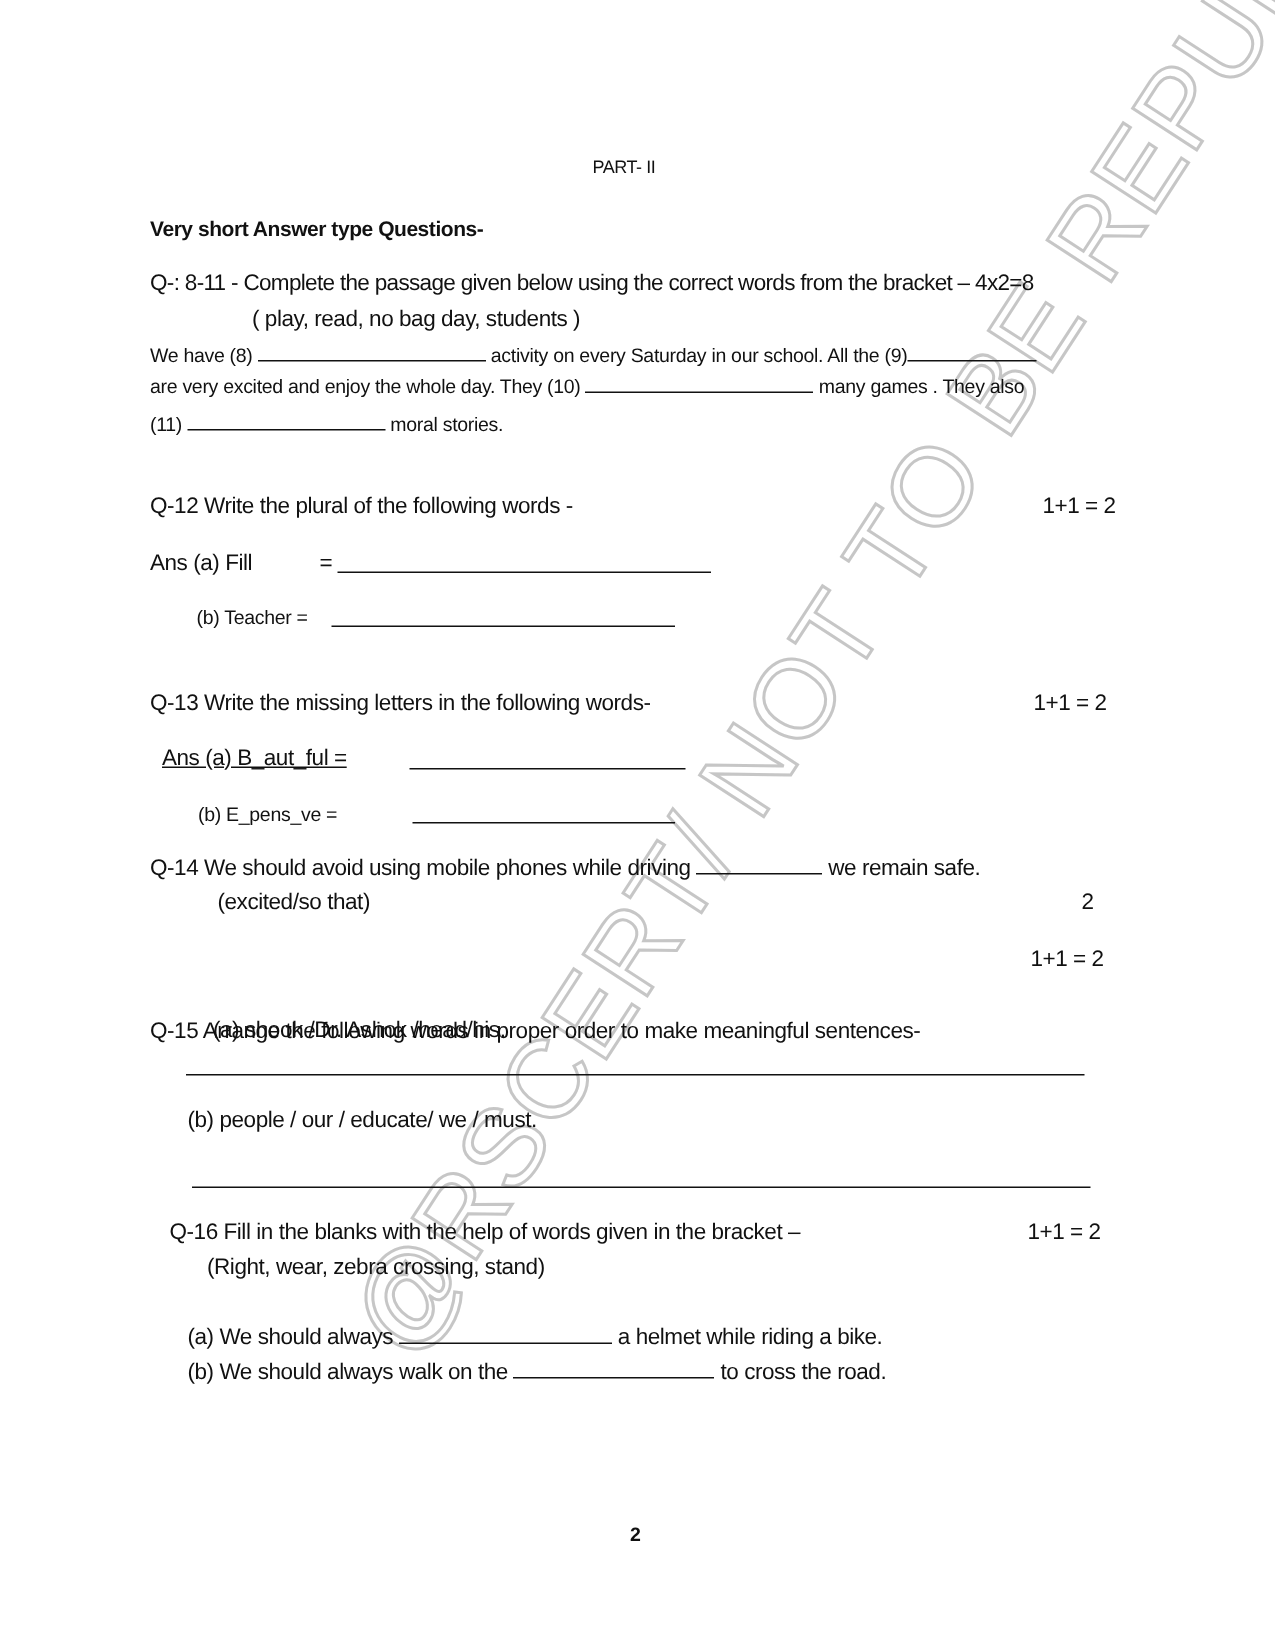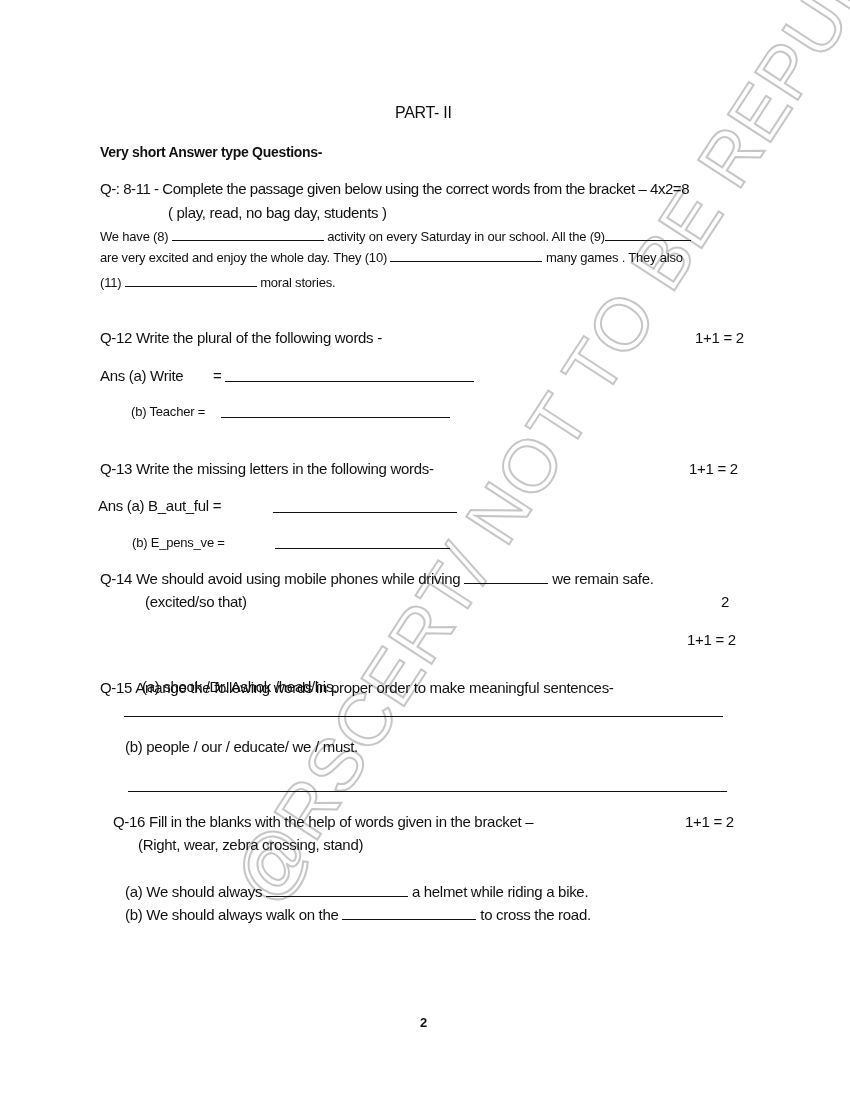--- a/index.html
+++ b/index.html
@@ -19,21 +19,21 @@
     color: transparent; -webkit-text-stroke: 2px #c4c4c4;
     letter-spacing: 1px; white-space: nowrap; pointer-events: none;
     text-align: center; font-weight: normal; opacity: 0.95;
   }
 </style>
 </head>
 <body>
 
 <div class="watermark">@RSCERT/ NOT TO BE REPUBLISHED</div>
 
-<div class="abs t15" style="left:395px; top:104px; font-size:16px;">PART- II</div>
+<div class="abs t15" style="left:395px; top:104px; font-size:12px;">PART- II</div>
 <div class="abs t14 bold" style="left:100px; top:144px;">Very short Answer type Questions-</div>
 
 <div class="abs t15" style="left:100px; top:180px; letter-spacing:-0.45px;">Q-: 8-11 - Complete the passage given below using the correct words from the bracket – 4x2=8</div>
 <div class="abs t15" style="left:168px; top:204px;">( play, read, no bag day, students )</div>
 
 <div class="abs t13" style="left:100px; top:228px;">
   <span>We have (8)</span>
   <span class="blank" style="width:152px;"></span>
   <span>activity on every Saturday in our school. All the (9)</span><span class="blank" style="width:86px;"></span>
 </div>
@@ -43,29 +43,29 @@
   <span>many games . They also</span>
 </div>
 <div class="abs t13" style="left:100px; top:274px;">
   <span>(11)</span>
   <span class="blank" style="width:132px;"></span>
   <span>moral stories.</span>
 </div>
 
 <div class="abs t15" style="left:100px; top:329px;">Q-12 Write the plural of the following words -</div>
 <div class="abs t15" style="left:695px; top:329px;">1+1 = 2</div>
-<div class="abs t15" style="left:100px; top:367px;">Ans (a)  Write</div>
+<div class="abs t15" style="left:100px; top:367px;">Ans (a)  Fill</div>
 <div class="abs t15" style="left:213px; top:367px;">=</div>
 <div class="rule" style="left:225px; top:381px; width:249px;"></div>
 <div class="abs t13" style="left:131px; top:404px;">(b)  Teacher  =</div>
 <div class="rule" style="left:221px; top:417px; width:229px;"></div>
 
 <div class="abs t15" style="left:100px; top:460px;">Q-13  Write the missing letters in the following words-</div>
 <div class="abs t15" style="left:689px; top:460px;">1+1 = 2</div>
-<div class="abs t15" style="left:98px; top:497px;">Ans  (a) B_aut_ful   =</div>
+<div class="abs t15" style="left:108px; top:497px;text-decoration:underline;">Ans  (a) B_aut_ful   =</div>
 <div class="rule" style="left:273px; top:512px; width:184px;"></div>
 <div class="abs t13" style="left:132px; top:535px;">(b) E_pens_ve   =</div>
 <div class="rule" style="left:275px; top:548px; width:175px;"></div>
 
 <div class="abs t15" style="left:100px; top:570px;">
   <span>Q-14  We should avoid using mobile phones while driving</span>
   <span class="blank" style="width:84px;"></span>
   <span>we remain safe.</span>
 </div>
 <div class="abs t15" style="left:145px; top:593px;">(excited/so that)</div>

